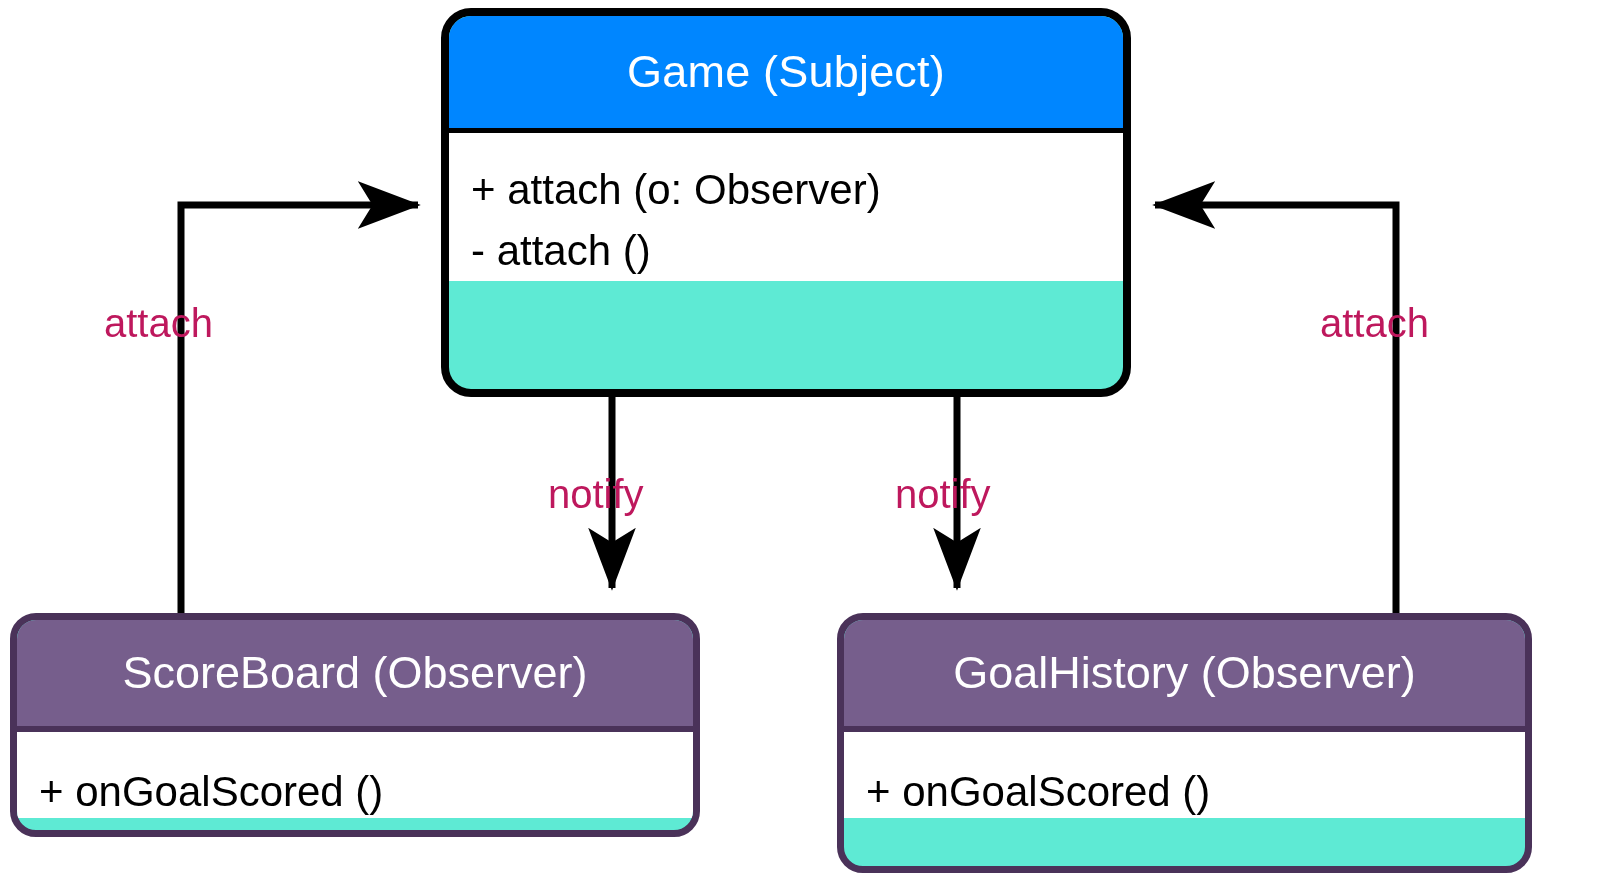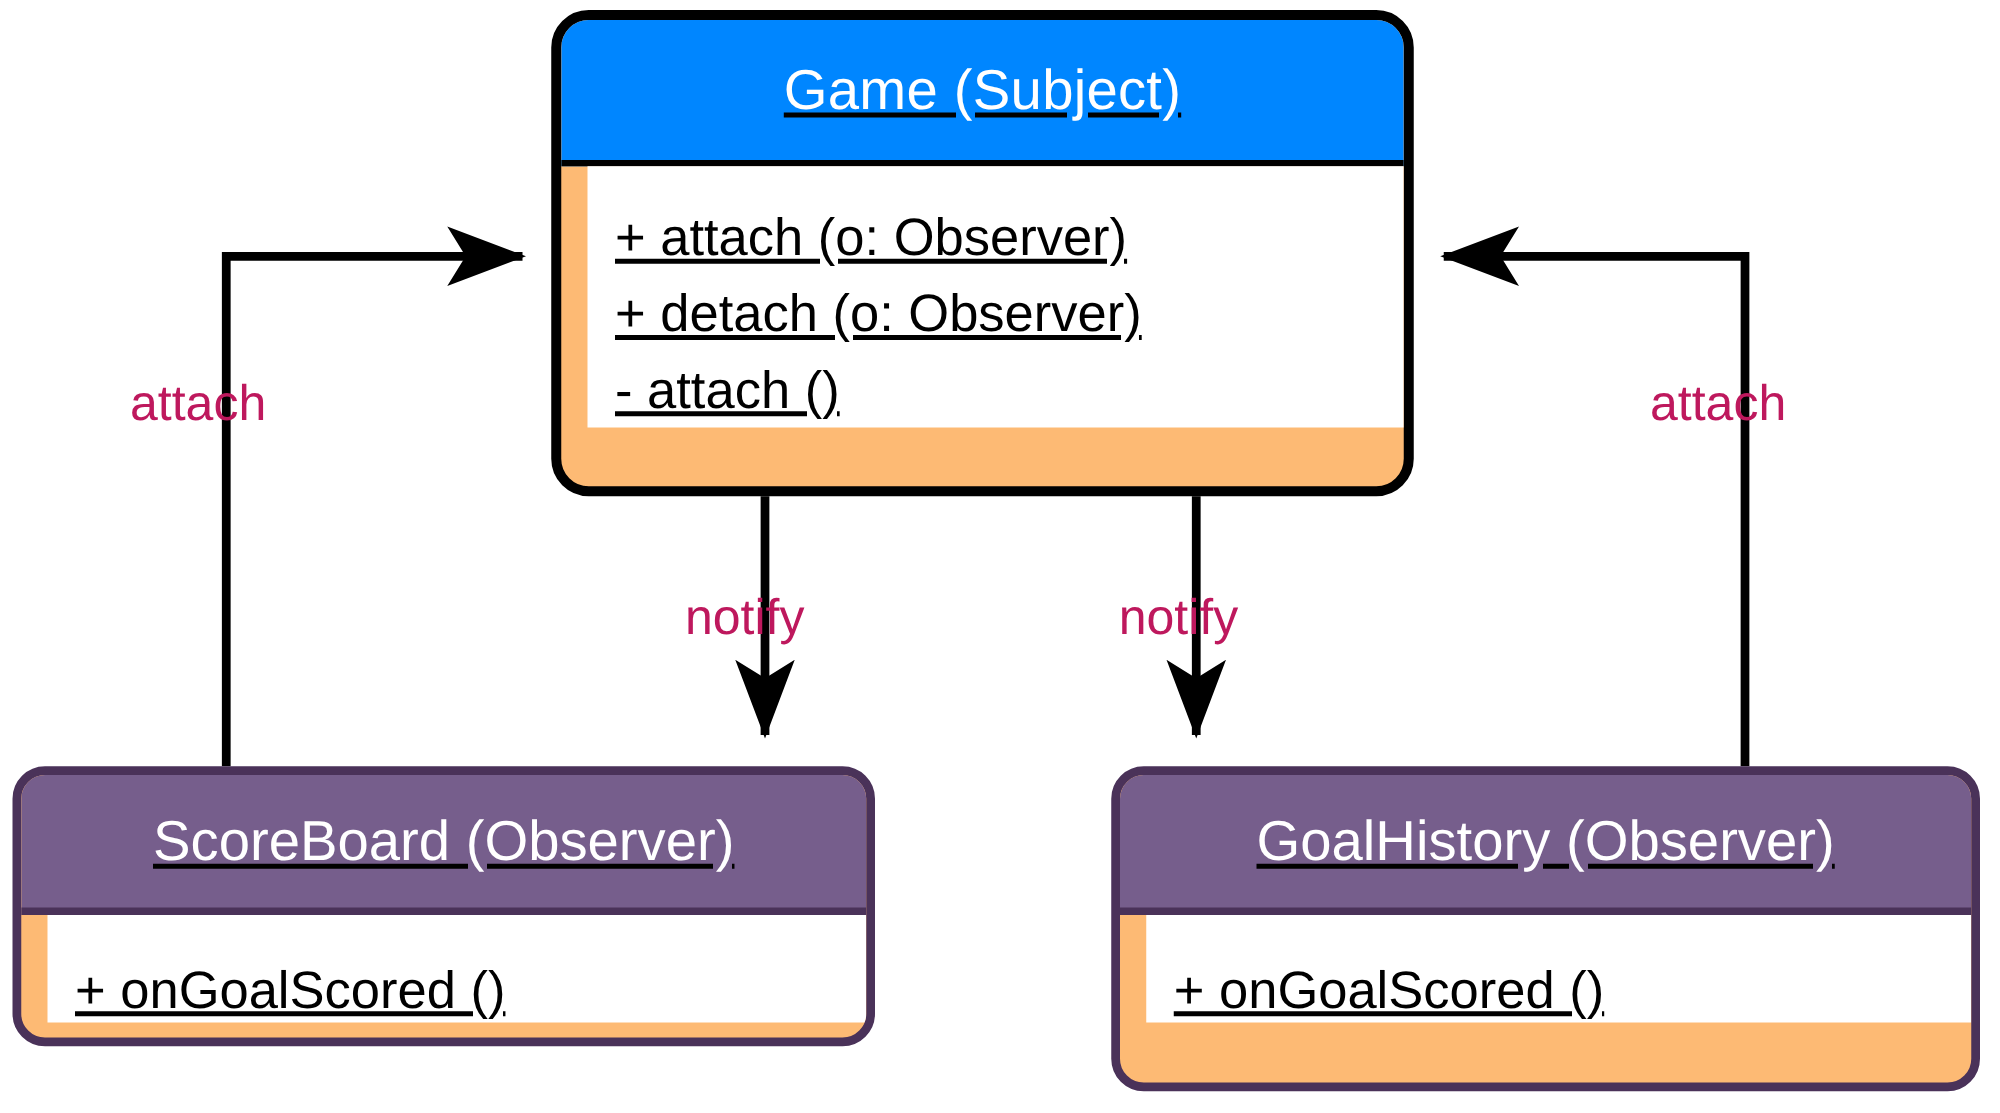--- a/index.html
+++ b/index.html
@@ -27,37 +27,35 @@
     width: 1600px;
     height: 890px;
     pointer-events: none;
   }
 
   
   .uml-class {
     position: absolute;
     box-sizing: border-box;
     overflow: hidden;
-    background: #fdba74;
-    text-decoration: underline;
+    background: #5eead4;
   }
   .uml-class .hdr {
     box-sizing: border-box;
     width: 100%;
     display: flex;
     align-items: center;
     justify-content: center;
     text-align: center;
     color: #ffffff;
     white-space: nowrap;
   }
   .uml-class .body {
     box-sizing: border-box;
     background: #ffffff;
-    margin-left: 21px;
   }
   .uml-class .member {
     color: #000000;
     white-space: nowrap;
   }
 
   
   #class-game {
     left: 441px;
     top: 8px;
@@ -100,21 +98,21 @@
     line-height: 52px;
   }
 
   #class-scoreboard {
     left: 10px;
     top: 613px;
     width: 690px;
     height: 224px;
   }
   #class-goalhistory {
-    left: 889px;
+    left: 837px;
     top: 613px;
     width: 695px;
     height: 260px;
   }
 
   
   .edge-label {
     position: absolute;
     font-size: 40px;
     color: #be185d;
@@ -152,21 +150,20 @@
   <div class="edge-label" id="label-attach-right">attach</div>
 
   <div class="edge-label" id="label-notify-left">notify</div>
 
   <div class="edge-label" id="label-notify-right">notify</div>
 
   <div class="uml-class" id="class-game">
     <div class="hdr">Game (Subject)</div>
     <div class="body">
       <div class="member">+ attach (o: Observer)</div>
-      <div class="member">+ detach (o: Observer)</div>
       <div class="member">- attach ()</div>
     </div>
   </div>
 
   <div class="uml-class observer-class" id="class-scoreboard">
     <div class="hdr">ScoreBoard (Observer)</div>
     <div class="body">
       <div class="member">+ onGoalScored ()</div>
     </div>
   </div>

